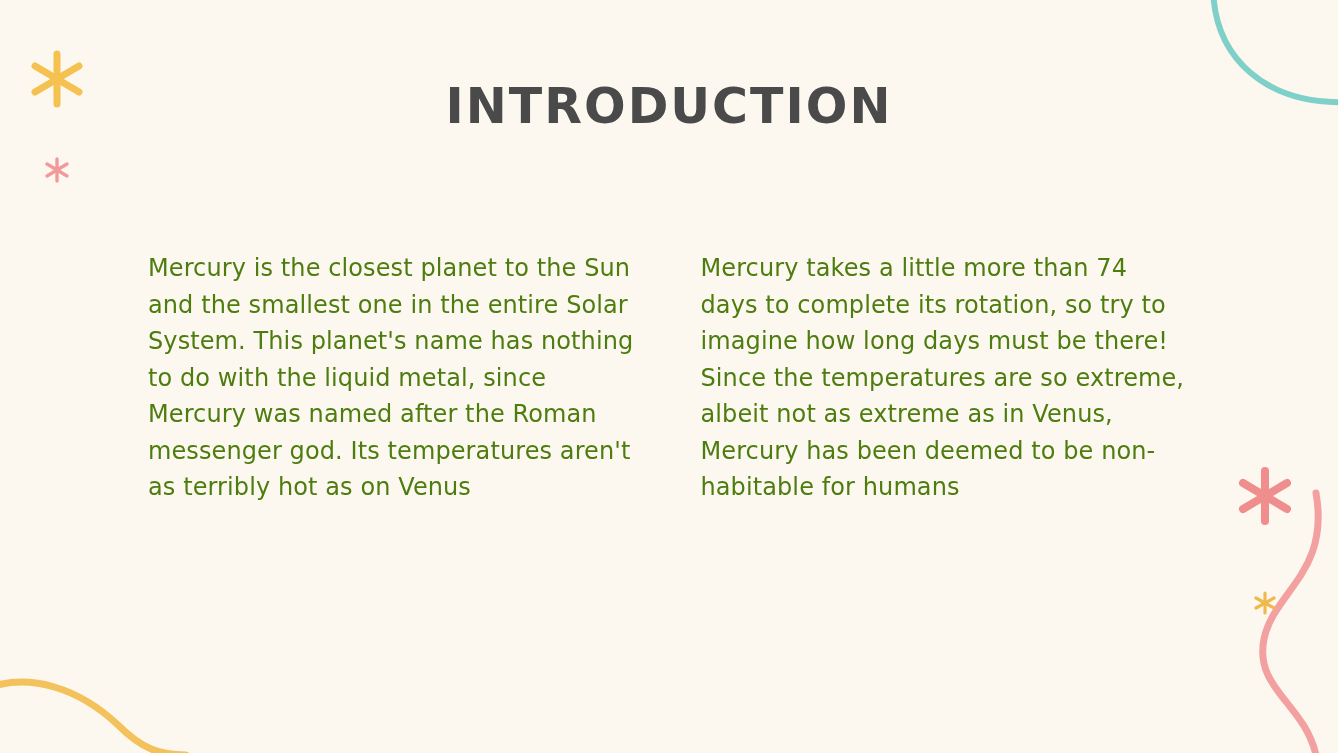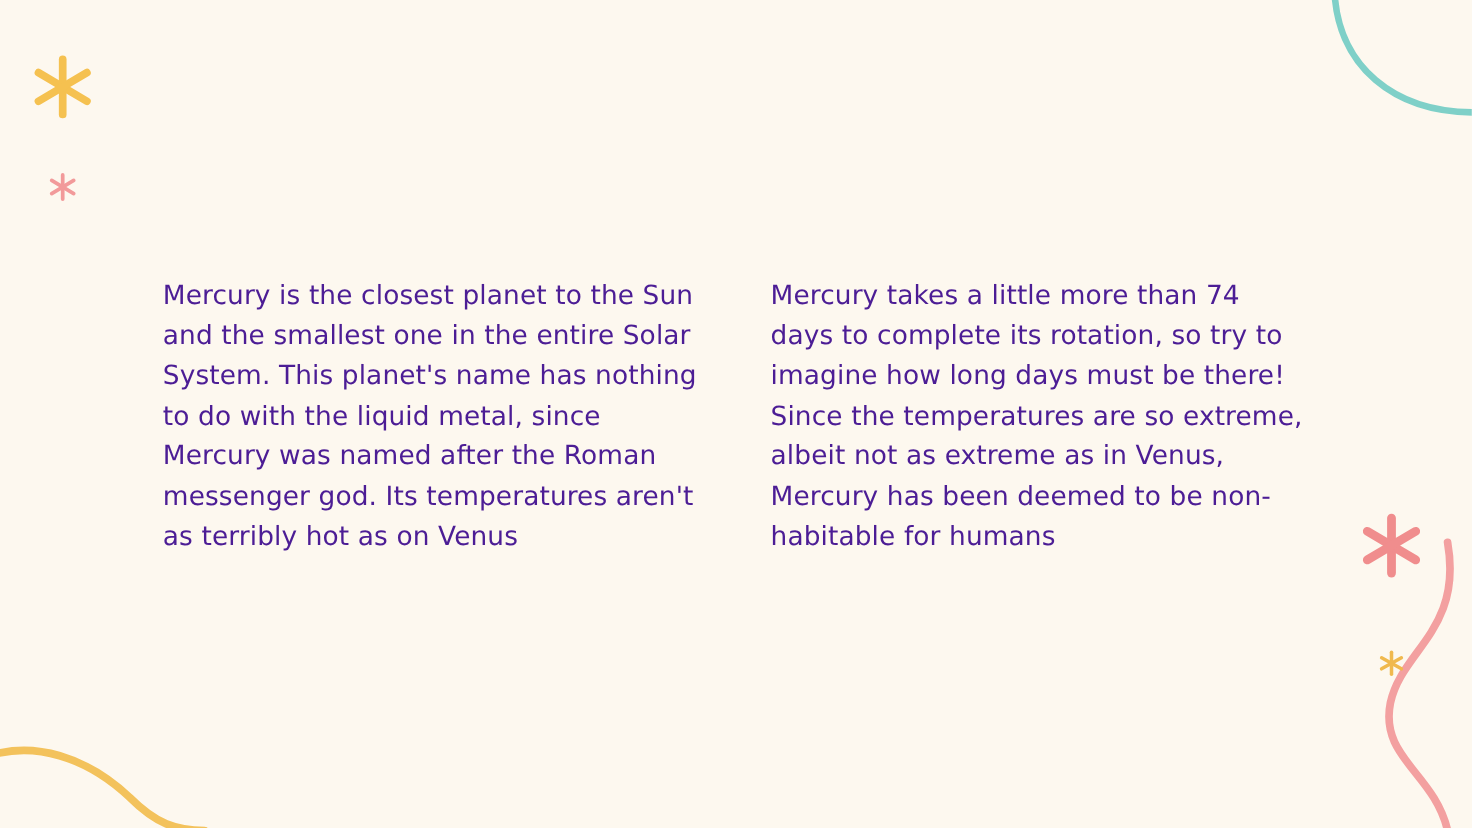--- a/index.html
+++ b/index.html
@@ -58,21 +58,21 @@
     gap: 63px;
   }
   .column {
     width: 490px;
   }
   .column p {
     margin: 0;
     font-family: "DejaVu Sans", sans-serif;
     font-size: 24px;
     line-height: 36.5px;
-    color: #4c1d95;
+    color: #4d7c0f;
     letter-spacing: 0.1px;
   }
 </style>
 </head>
 <body>
 
 <div class="slide">
 
   <svg class="deco" style="top:-10px; right:-5px; width:190px; height:140px;" viewBox="0 0 190 140" fill="none">
     <path d="M60 -5 C 60 70, 115 115, 195 112" stroke="#7fd0c8" stroke-width="6" stroke-linecap="round" fill="none"></path>
@@ -111,20 +111,21 @@
   </svg>
 
   <svg class="star" style="top:590px; right:60px; width:26px; height:26px;" viewBox="0 0 26 26">
     <g stroke="#f0b94e" stroke-width="3.2" stroke-linecap="round">
       <line x1="13" y1="3" x2="13" y2="23"></line>
       <line x1="4" y1="8" x2="22" y2="18"></line>
       <line x1="22" y1="8" x2="4" y2="18"></line>
     </g>
   </svg>
 
+  <div class="title">INTRODUCTION</div>
 
   <div class="columns">
     <div class="column">
       <p>Mercury is the closest planet to the Sun and the smallest one in the entire Solar System. This planet's name has nothing to do with the liquid metal, since Mercury was named after the Roman messenger god. Its temperatures aren't as terribly hot as on Venus</p>
     </div>
     <div class="column">
       <p>Mercury takes a little more than 74 days to complete its rotation, so try to imagine how long days must be there! Since the temperatures are so extreme, albeit not as extreme as in Venus, Mercury has been deemed to be non-habitable for humans</p>
     </div>
   </div>
 

